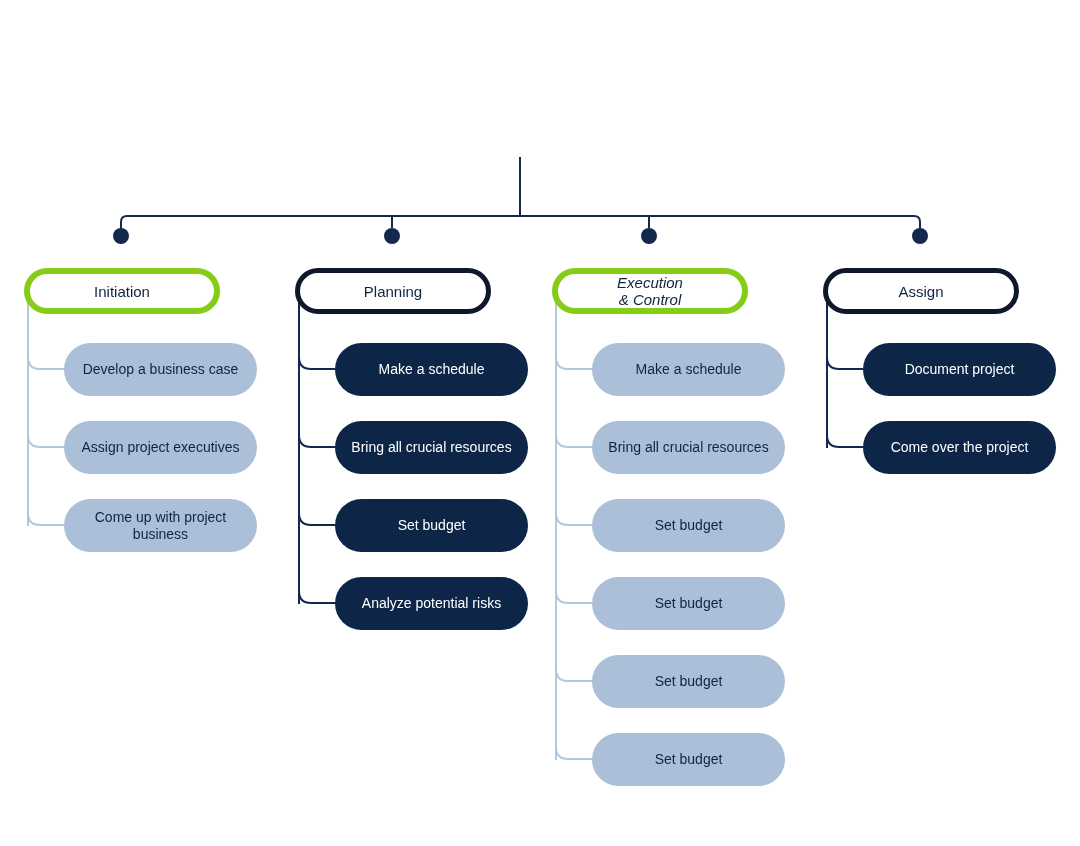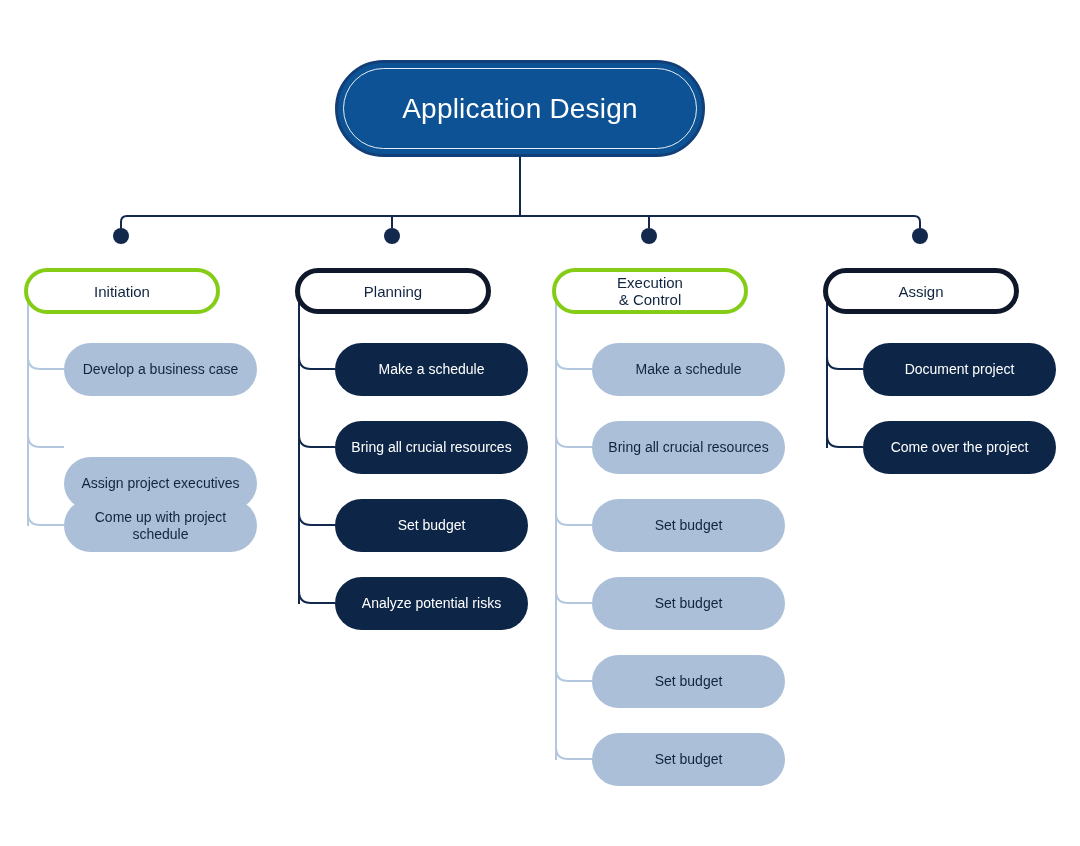--- a/index.html
+++ b/index.html
@@ -75,21 +75,21 @@
     box-sizing: border-box;
     background: #ffffff;
     border-radius: 23px;
     display: flex;
     align-items: center;
     justify-content: center;
     text-align: center;
     z-index: 3;
   }
   .col-header.light {
-    border: 4px solid #84cc16;
+    border: 6px solid #84cc16;
   }
   .col-header.dark {
     border: 5px solid #0f172a;
   }
   .col-header-label {
     color: #10243f;
     font-size: 15px;
     line-height: 17px;
   }
 
@@ -153,37 +153,33 @@
     <path d="M556,513 Q556,525 568,525 L592,525" stroke="#b3c8de" stroke-width="2" fill="none"></path>
     <path d="M556,591 Q556,603 568,603 L592,603" stroke="#b3c8de" stroke-width="2" fill="none"></path>
     <path d="M556,669 Q556,681 568,681 L592,681" stroke="#b3c8de" stroke-width="2" fill="none"></path>
     <path d="M556,747 Q556,759 568,759 L592,759" stroke="#b3c8de" stroke-width="2" fill="none"></path>
 
     <path d="M827,291 L827,448" stroke="#12294d" stroke-width="2" fill="none"></path>
     <path d="M827,357 Q827,369 839,369 L863,369" stroke="#12294d" stroke-width="2" fill="none"></path>
     <path d="M827,435 Q827,447 839,447 L863,447" stroke="#12294d" stroke-width="2" fill="none"></path>
   </svg>
 
-  <div class="root-node">
-    <div class="root-inner"></div>
-    <span class="root-label">Application Design</span>
-  </div>
 
   <div class="column" style="left:24px;">
     <div class="col-header light" style="left:0px;">
       <span class="col-header-label">Initiation</span>
     </div>
     <div class="pill light" style="left:40px; top:75px;">
       <span>Develop a business case</span>
     </div>
-    <div class="pill light" style="left:40px; top:153px;margin-top:36px;">
+    <div class="pill light" style="left:40px; top:153px;">
       <span>Assign project executives</span>
     </div>
     <div class="pill light" style="left:40px; top:231px;">
-      <span>Come up with project schedule</span>
+      <span>Come up with project business</span>
     </div>
   </div>
 
   <div class="column" style="left:295px;">
     <div class="col-header dark" style="left:0px;">
       <span class="col-header-label">Planning</span>
     </div>
     <div class="pill dark" style="left:40px; top:75px;">
       <span>Make a schedule</span>
     </div>
@@ -192,21 +188,21 @@
     </div>
     <div class="pill dark" style="left:40px; top:231px;">
       <span>Set budget</span>
     </div>
     <div class="pill dark" style="left:40px; top:309px;text-align:right;">
       <span>Analyze potential risks</span>
     </div>
   </div>
 
   <div class="column" style="left:552px;">
-    <div class="col-header light" style="left:0px;">
+    <div class="col-header light" style="left:0px;font-style:italic;">
       <span class="col-header-label" style="white-space:pre-line;">Execution
 &amp; Control</span>
     </div>
     <div class="pill light" style="left:40px; top:75px;">
       <span>Make a schedule</span>
     </div>
     <div class="pill light" style="left:40px; top:153px;">
       <span>Bring all crucial resources</span>
     </div>
     <div class="pill light" style="left:40px; top:231px;">

